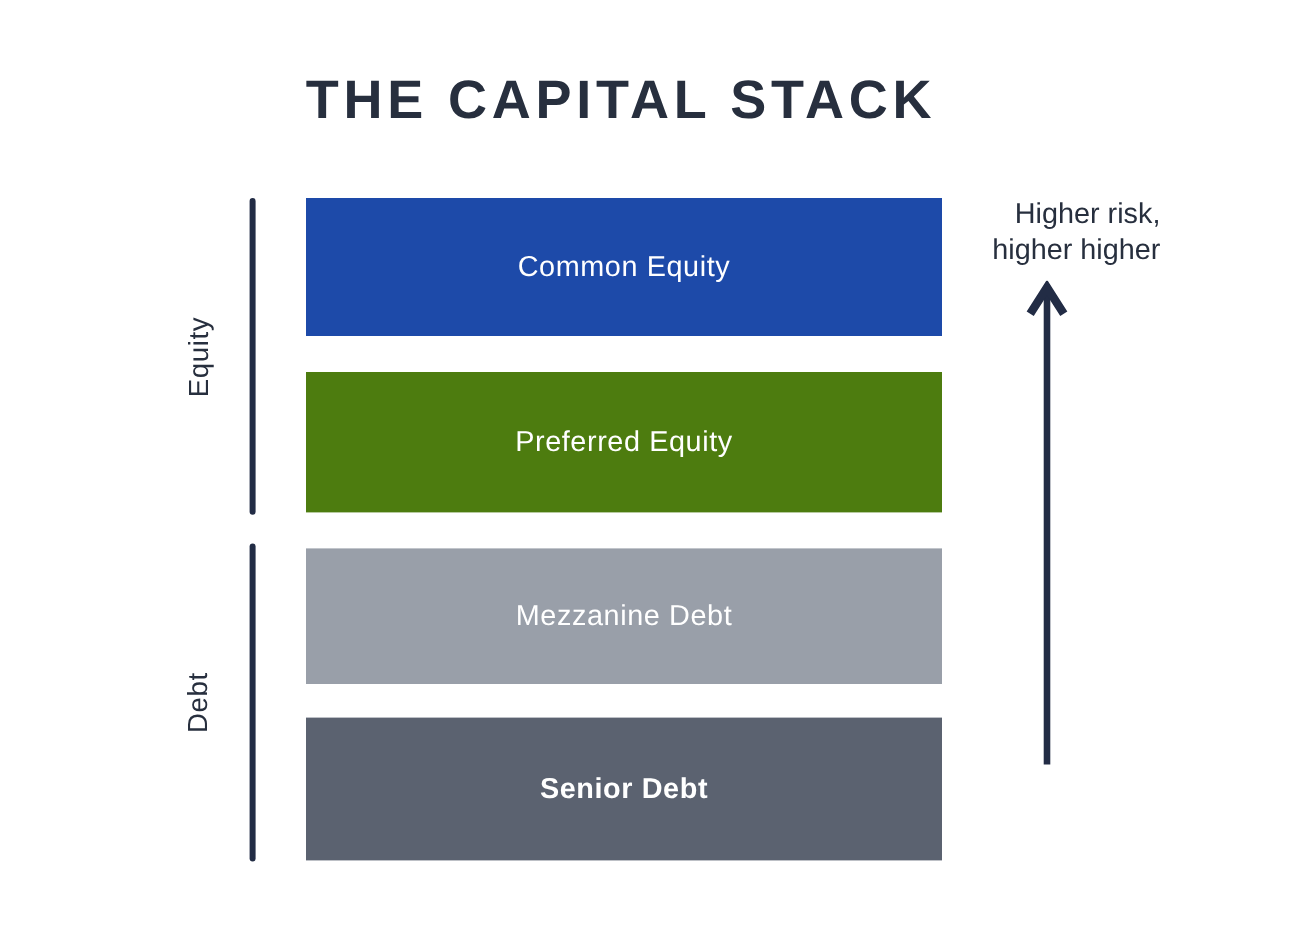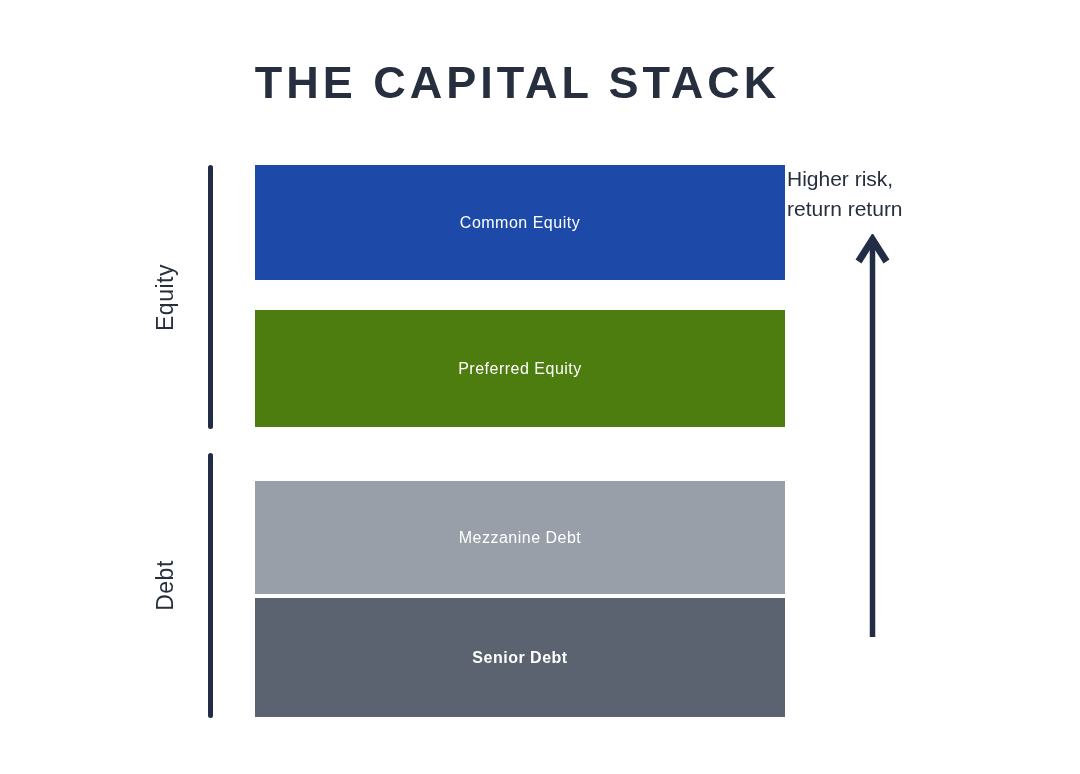--- a/index.html
+++ b/index.html
@@ -24,27 +24,27 @@
     color: #272F3E;
     white-space: nowrap;
   }
   .layer {
     position: absolute;
     left: 255px; width: 530px;
     display: flex; align-items: center; justify-content: center;
   }
   .layer-label {
     color: #ffffff;
-    font-size: 16px;
+    font-size: 24px;
     letter-spacing: 0.5px;
     white-space: nowrap;
   }
   .layer-common    { top: 165px; height: 115px; }
   .layer-preferred { top: 310px; height: 117px; }
-  .layer-mezzanine { top: 457px; height: 113px; margin-top: 24px; }
+  .layer-mezzanine { top: 457px; height: 113px; }
   .layer-senior    { top: 598px; height: 119px; }
 
   .vline {
     position: absolute;
     left: 208px; width: 5px;
     border-radius: 2.5px;
     background: #222C45;
   }
   .vline-equity { top: 165px; height: 264px; }
   .vline-debt   { top: 453px; height: 265px; }
@@ -60,23 +60,23 @@
   .side-label-debt   { top: 453px; height: 265px; }
   .side-label .rot {
     transform: rotate(-90deg);
     white-space: nowrap;
     letter-spacing: 0.5px;
   }
 
   .risk-note {
     position: absolute;
     width: 180px;
-    text-align: left;
+    text-align: right;
     color: #272F3E;
-    font-size: 21px;
+    font-size: 24px;
     line-height: 30px;
   }
   .risk-note span { display: block; white-space: nowrap; }
   .risk-top    { left: 787px; top: 164px; }
   .risk-bottom { left: 787px; top: 656px; }
 
   .risk-arrow {
     position: absolute;
     left: 855px; top: 234px;
     width: 35px; height: 406px;
@@ -110,21 +110,21 @@
   <div class="layer layer-mezzanine" style="background-color: rgb(153, 159, 169);">
     <span class="layer-label">Mezzanine Debt</span>
   </div>
 
   <div class="layer layer-senior" style="background-color: rgb(91, 98, 112); font-weight: bold;">
     <span class="layer-label">Senior Debt</span>
   </div>
 
   <div class="risk-note risk-top" style="color: rgb(39, 47, 62);">
     <span>Higher risk,</span>
-    <span>return return</span>
+    <span>higher higher</span>
   </div>
 
   <svg class="risk-arrow" viewBox="0 0 35 406" aria-hidden="true">
     <path d="M17.5 403 L17.5 10" fill="none" stroke="#222C45" stroke-width="5.5"></path>
     <path d="M3.5 27.5 L17.5 5.5 L31.5 27.5" fill="none" stroke="#222C45" stroke-width="7" stroke-linejoin="miter" stroke-linecap="butt"></path>
   </svg>
 
 
 </div>
 

